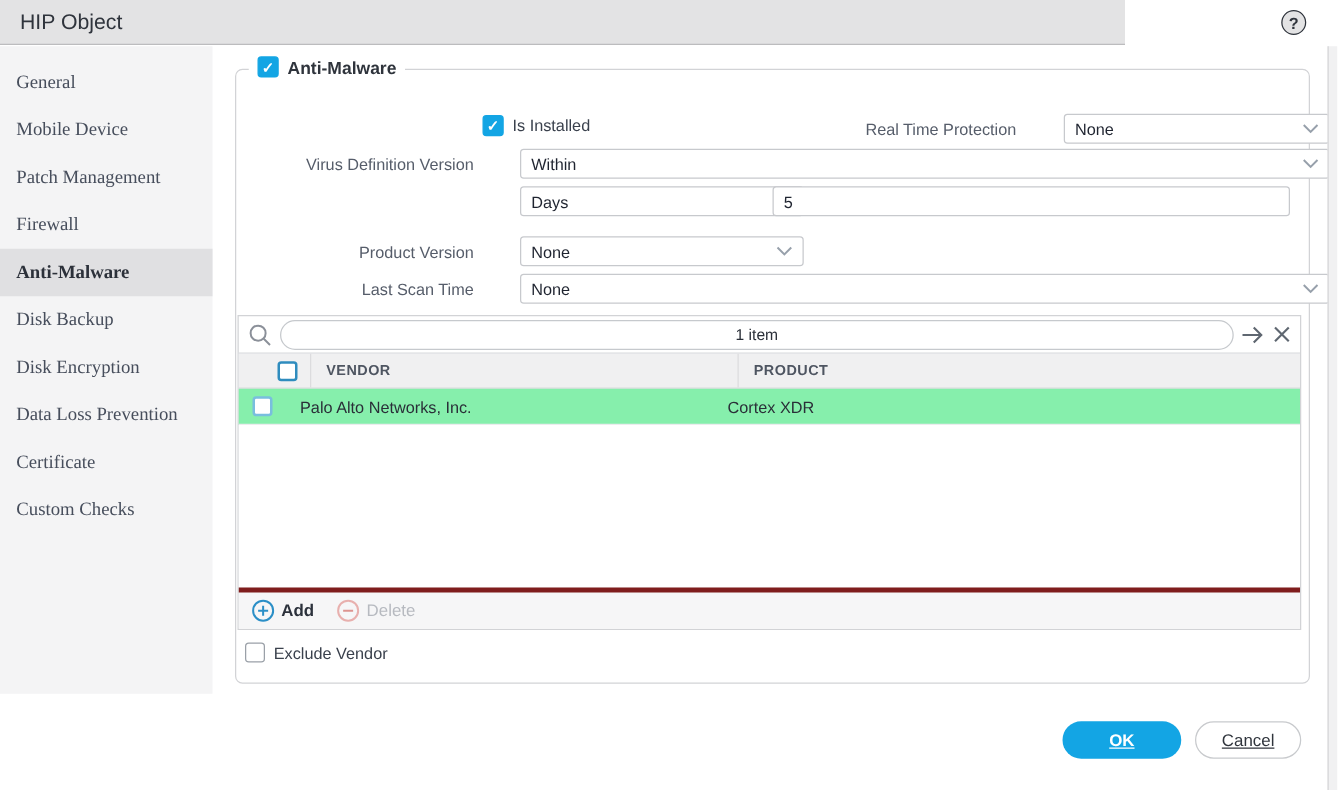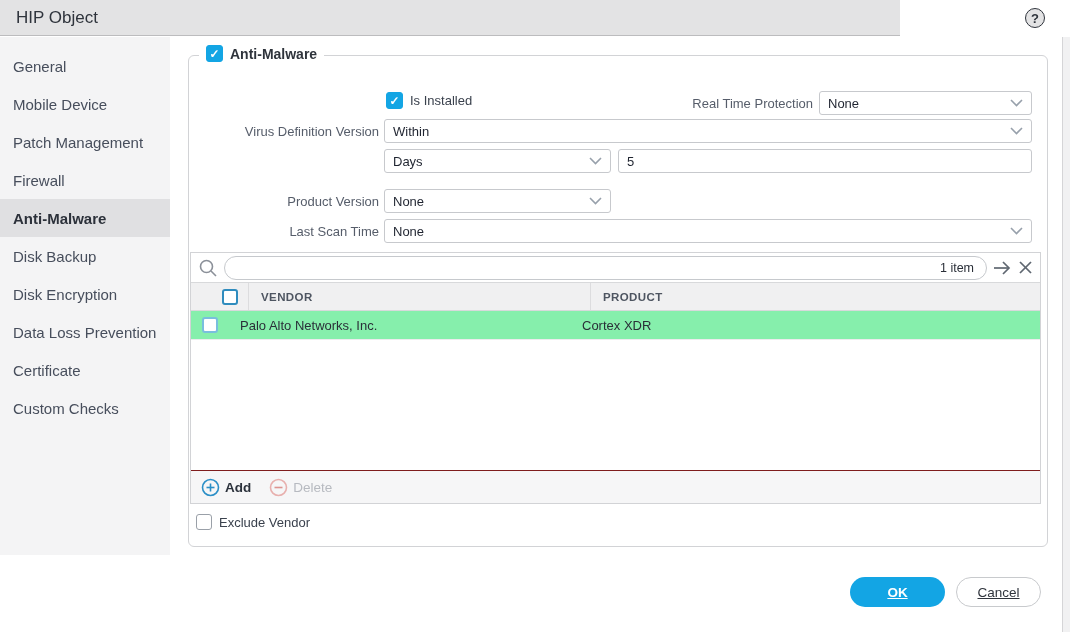--- a/index.html
+++ b/index.html
@@ -8,57 +8,57 @@
 
   
   .titlebar { position:absolute; left:0; top:0; width:900px; height:36px; background:#e3e3e4; border-bottom:1px solid #bcbcbe; display:flex; align-items:center; }
   .titlebar .title { margin-left:16px; font-size:17px; color:#2f343c; font-weight:400; }
   .help { position:absolute; left:1025px; top:8px; width:20px; height:20px; border:1.6px solid #2f343c; border-radius:50%; display:flex; align-items:center; justify-content:center; font-size:13px; font-weight:bold; color:#2f343c; cursor:pointer; background:#e3e3e4; }
 
   
   .scrollbar { position:absolute; right:0; top:37px; width:8px; height:595px; background:#f1f1f2; border-left:1px solid #d5d5d7; }
 
   
-  .sidebar { position:absolute; left:0; top:37px; width:170px; height:518px; background:#f4f4f5; padding-top:10px; }
+  .sidebar { position:absolute; left:0; top:37px; width:170px; height:518px; background:#f4f4f5; padding-top:10px;font-family:Liberation Serif, serif; }
   .side-item { height:38px; display:flex; align-items:center; padding-left:13px; font-size:15px; color:#474e5c; cursor:pointer; white-space:nowrap; overflow:hidden; }
   .side-item.selected { background:#e0e0e2; color:#2c313a; font-weight:bold; }
 
   
   .fieldset { position:absolute; left:188px; top:55px; width:860px; height:492px; border:1px solid #d2d3d6; border-radius:6px; background:#fff; }
   .legend { position:absolute; top:-11px; left:10px; background:#fff; padding:0 7px; display:flex; gap:7px; align-items:center; }
   .legend-label { font-size:14px; font-weight:bold; color:#2f343c; }
 
   
   .cb { width:17px; height:17px; border-radius:3px; flex:0 0 auto; cursor:pointer; }
   .cb.checked { background:#13a5e4; color:#fff; display:flex; align-items:center; justify-content:center; font-size:12px; font-weight:bold; border:1px solid #13a5e4; }
   .cb.empty-gray { background:#fff; border:1.5px solid #9aa0a8; }
   .cb.empty-blue-strong { background:#fff; border:2px solid #2f8cbe; width:16px; height:16px; }
   .cb.empty-blue-light { background:#fff; border:2px solid #79bede; width:16px; height:16px; }
 
   
   .flabel { position:absolute; font-size:13px; color:#565d6a; text-align:right; }
-  .control { position:absolute; height:24px; border:1px solid #c7c9cd; border-radius:3px; background:#fff; display:flex; align-items:center; font-size:13px; color:#1f2430; }
+  .control { position:absolute; height:24px; border:1px solid #c7c9cd; border-radius:3px; background:#fff; display:flex; align-items:center; font-size:13px; color:#1f2430;margin-left:32px; }
   .control .val { padding-left:8px; flex:1; white-space:nowrap; overflow:hidden; }
   .control .chev { margin-right:8px; flex:0 0 auto; display:flex; }
   input.textbox { position:absolute; height:24px; border:1px solid #c7c9cd; border-radius:3px; font-size:13px; color:#1f2430; padding-left:8px; font-family:"Liberation Sans", sans-serif; outline:none; }
   .inline-cb-row { position:absolute; display:flex; align-items:center; gap:7px; font-size:13px; color:#3a414d; }
 
   
   .tablebox { position:absolute; left:1px; top:196px; width:851px; height:252px; border:1px solid #d2d3d6; display:flex; flex-direction:column; background:#fff; }
   .searchrow { height:30px; display:flex; align-items:center; padding:0 7px; gap:6px; border-bottom:1px solid #d8d9db; }
-  .search-pill { flex:1; height:24px; border:1px solid #c6c9cd; border-radius:13px; display:flex; align-items:center; justify-content:flex-end; padding:0 12px; font-size:12.5px; color:#2a2f38; cursor:text; }
+  .search-pill { flex:1; height:24px; border:1px solid #c6c9cd; border-radius:13px; display:flex; align-items:center; justify-content:center; padding:0 12px; font-size:12.5px; color:#2a2f38; cursor:text; }
   .thead { height:28px; display:flex; align-items:center; background:#f0f0f1; border-bottom:1px solid #d8d9db;padding-left:21px; }
   .th { font-size:11.5px; font-weight:bold; color:#4e5561; letter-spacing:.4px; }
   .cbcol { width:37px; display:flex; align-items:center; justify-content:center; border-right:1px solid #dcdcde; height:100%; }
   .vendorcol { width:342px; padding-left:12px; border-right:1px solid #dcdcde; height:100%; display:flex; align-items:center; }
   .prodcol { flex:1; padding-left:12px; height:100%; display:flex; align-items:center; }
   .trow { height:29px; display:flex; align-items:center; border-bottom:1px solid #ececee; font-size:13px; color:#2a2f38; background:#86efac; cursor:pointer; }
   .trow .cbcol, .trow .vendorcol { border-right:none; }
   .tspacer { flex:1; background:#fff; }
-  .tfooter { height:33px; background:#f6f6f7; border-top:1px solid #7f1d1d; display:flex; align-items:center; padding-left:10px; gap:18px; }
+  .tfooter { height:33px; background:#f6f6f7; border-top:4px solid #7f1d1d; display:flex; align-items:center; padding-left:10px; gap:18px; }
   .act { display:flex; align-items:center; gap:5px; font-size:13.5px; cursor:pointer; }
   .act.add { color:#2c323c; font-weight:bold; }
   .act.delete { color:#b7bac0; cursor:default; }
 
   
   .btn { position:absolute; height:30px; border-radius:15px; display:flex; align-items:center; justify-content:center; font-size:13.5px; cursor:pointer;text-decoration:underline; }
   .btn.ok { left:850px; top:577px; width:95px; background:#13a5e4; color:#fff; font-weight:bold; border:none; }
   .btn.cancel { left:956px; top:577px; width:85px; background:#fff; color:#30353d; border:1px solid #c8cacd; }
 
   svg { display:block; }

